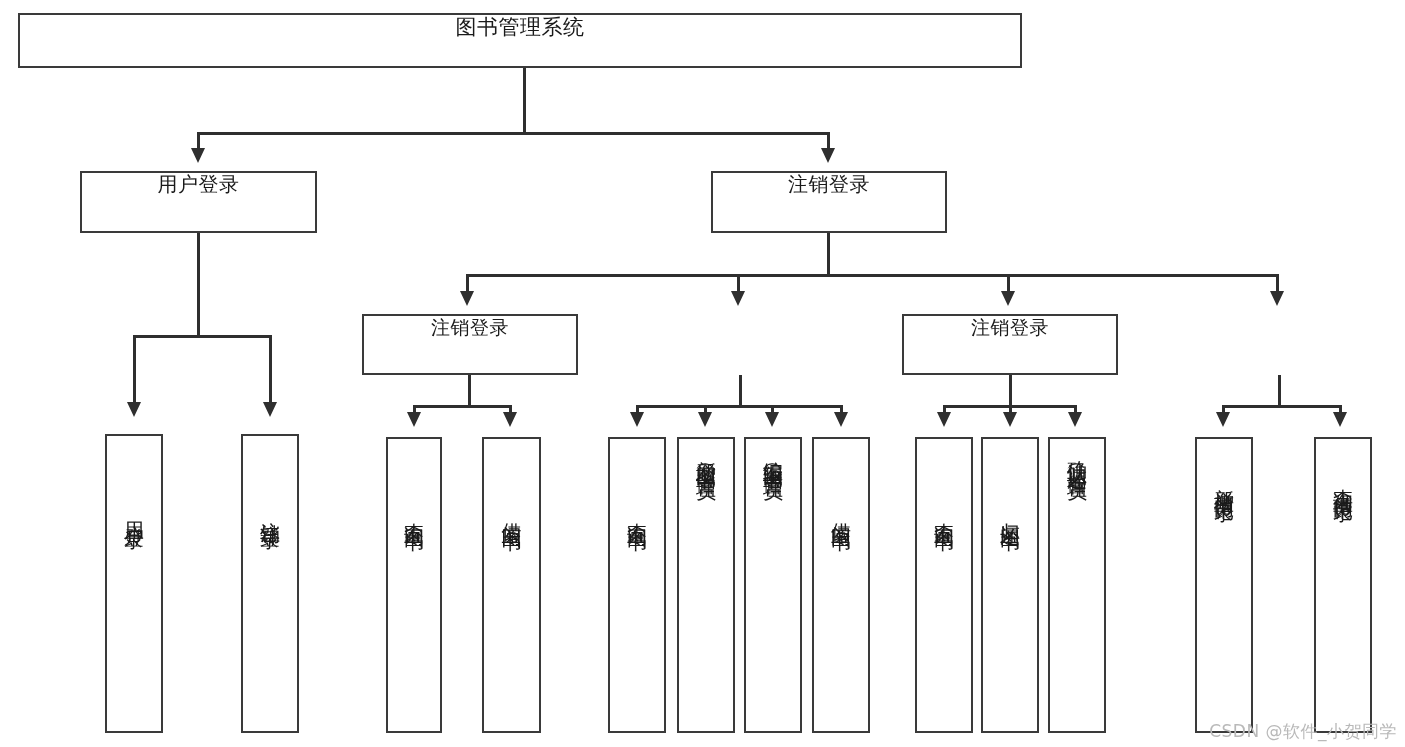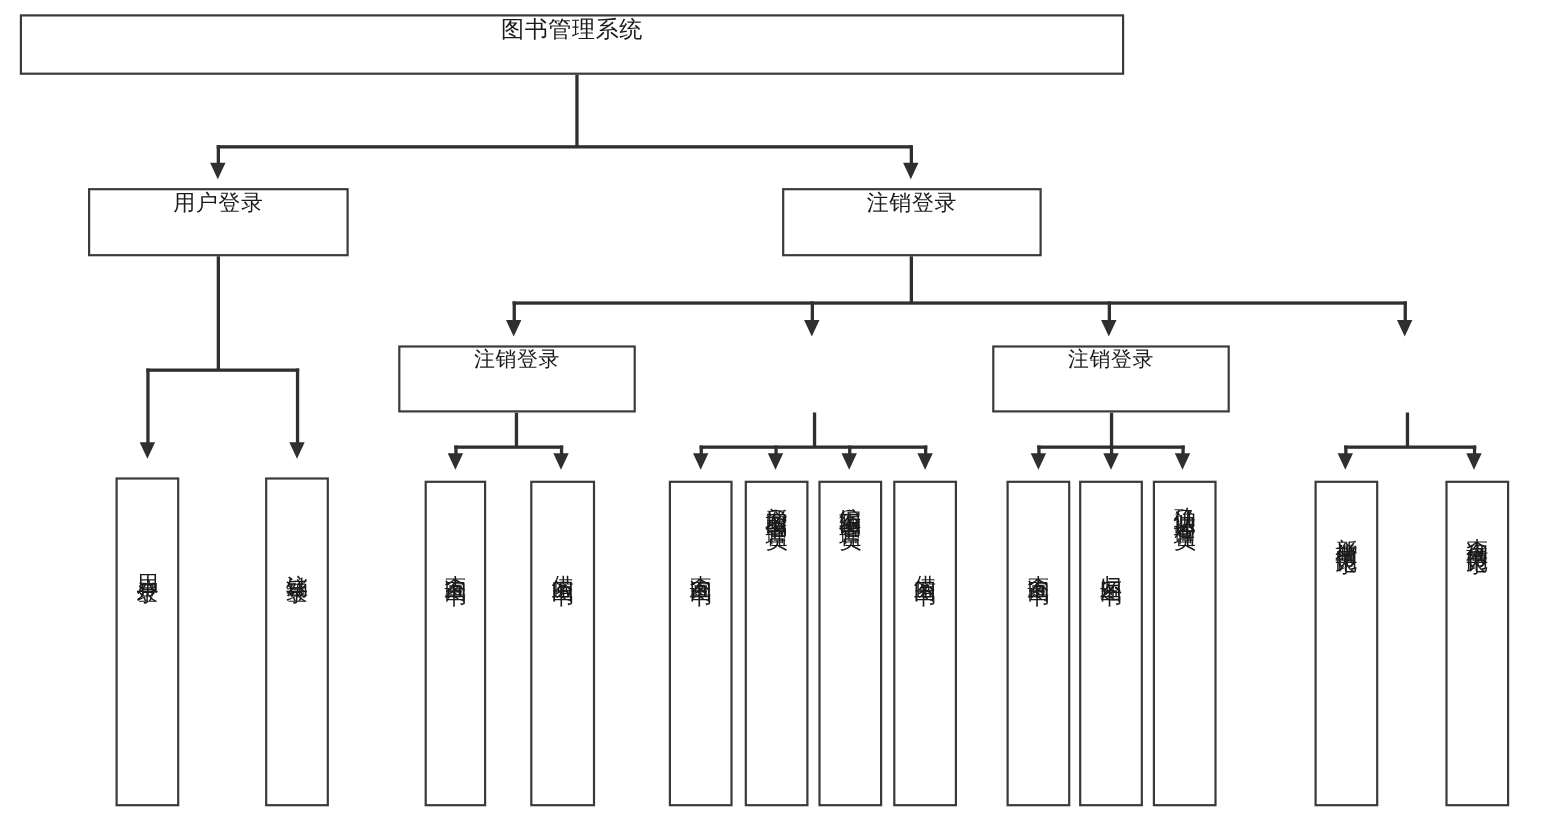--- a/index.html
+++ b/index.html
@@ -202,13 +202,14 @@
     <span class="lbl">确认归还（管理员）</span>
   </div>
 
   <div class="node leaf" style="left:1195px;top:437px;width:58px;height:296px;padding-top:34px;">
     <span class="lbl">新增借阅记录</span>
   </div>
   <div class="node leaf" style="left:1314px;top:437px;width:58px;height:296px;padding-top:34px;">
     <span class="lbl">查询借阅记录</span>
   </div>
 
+  <div id="watermark">CSDN @软件_小贺同学</div>
 </div>
 
 </body></html>

